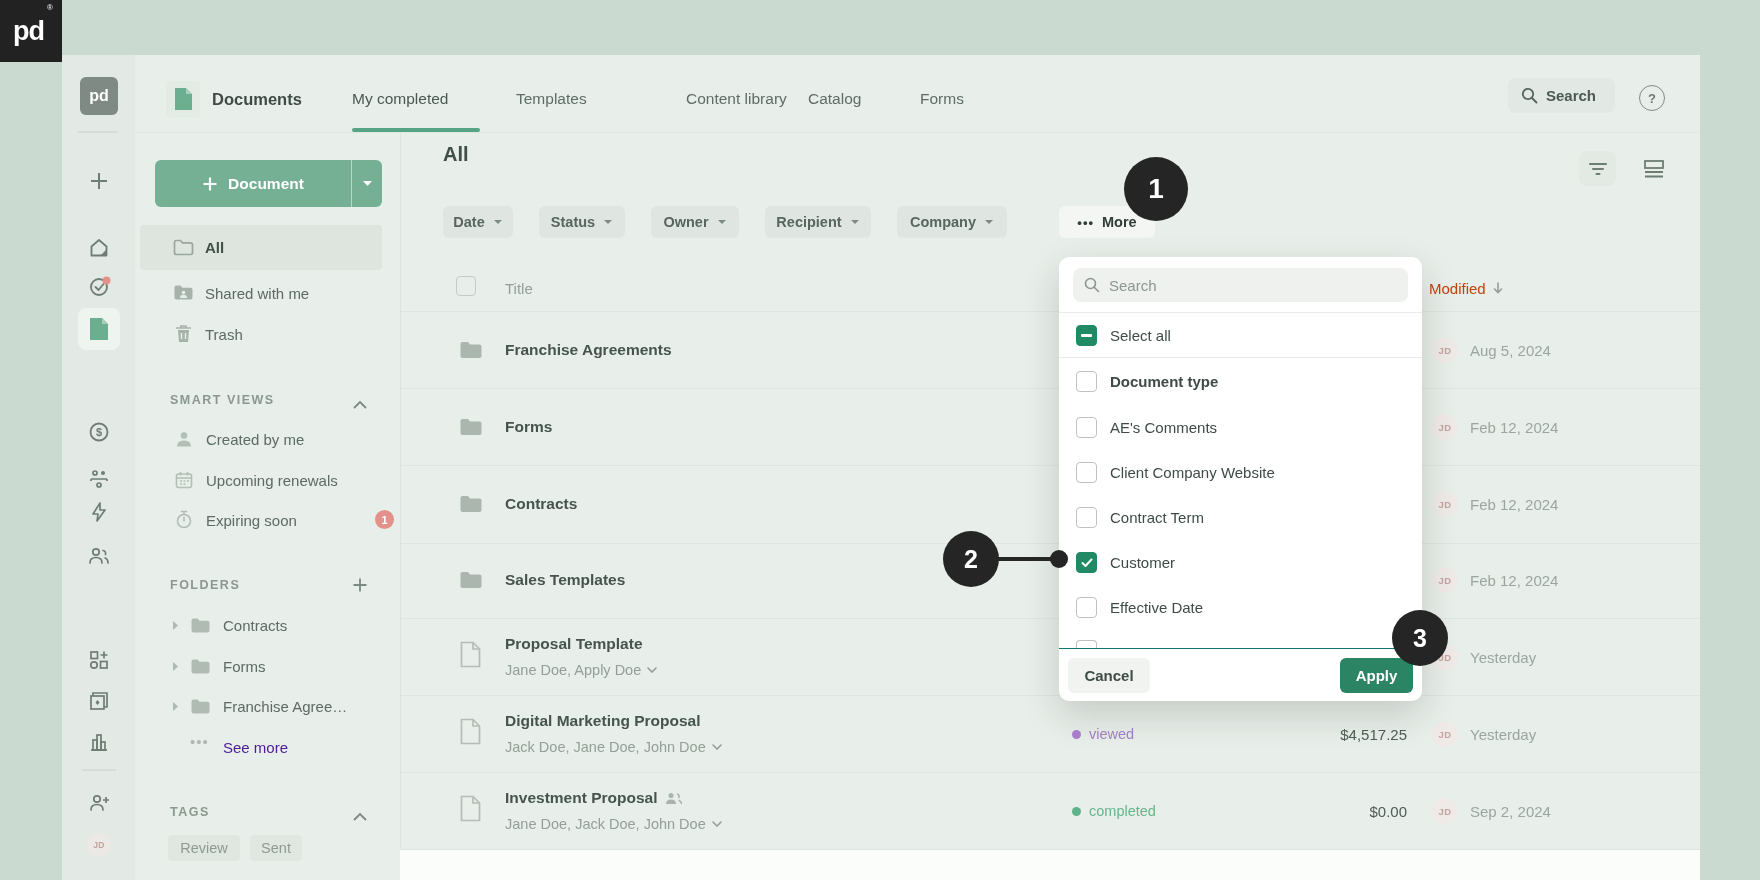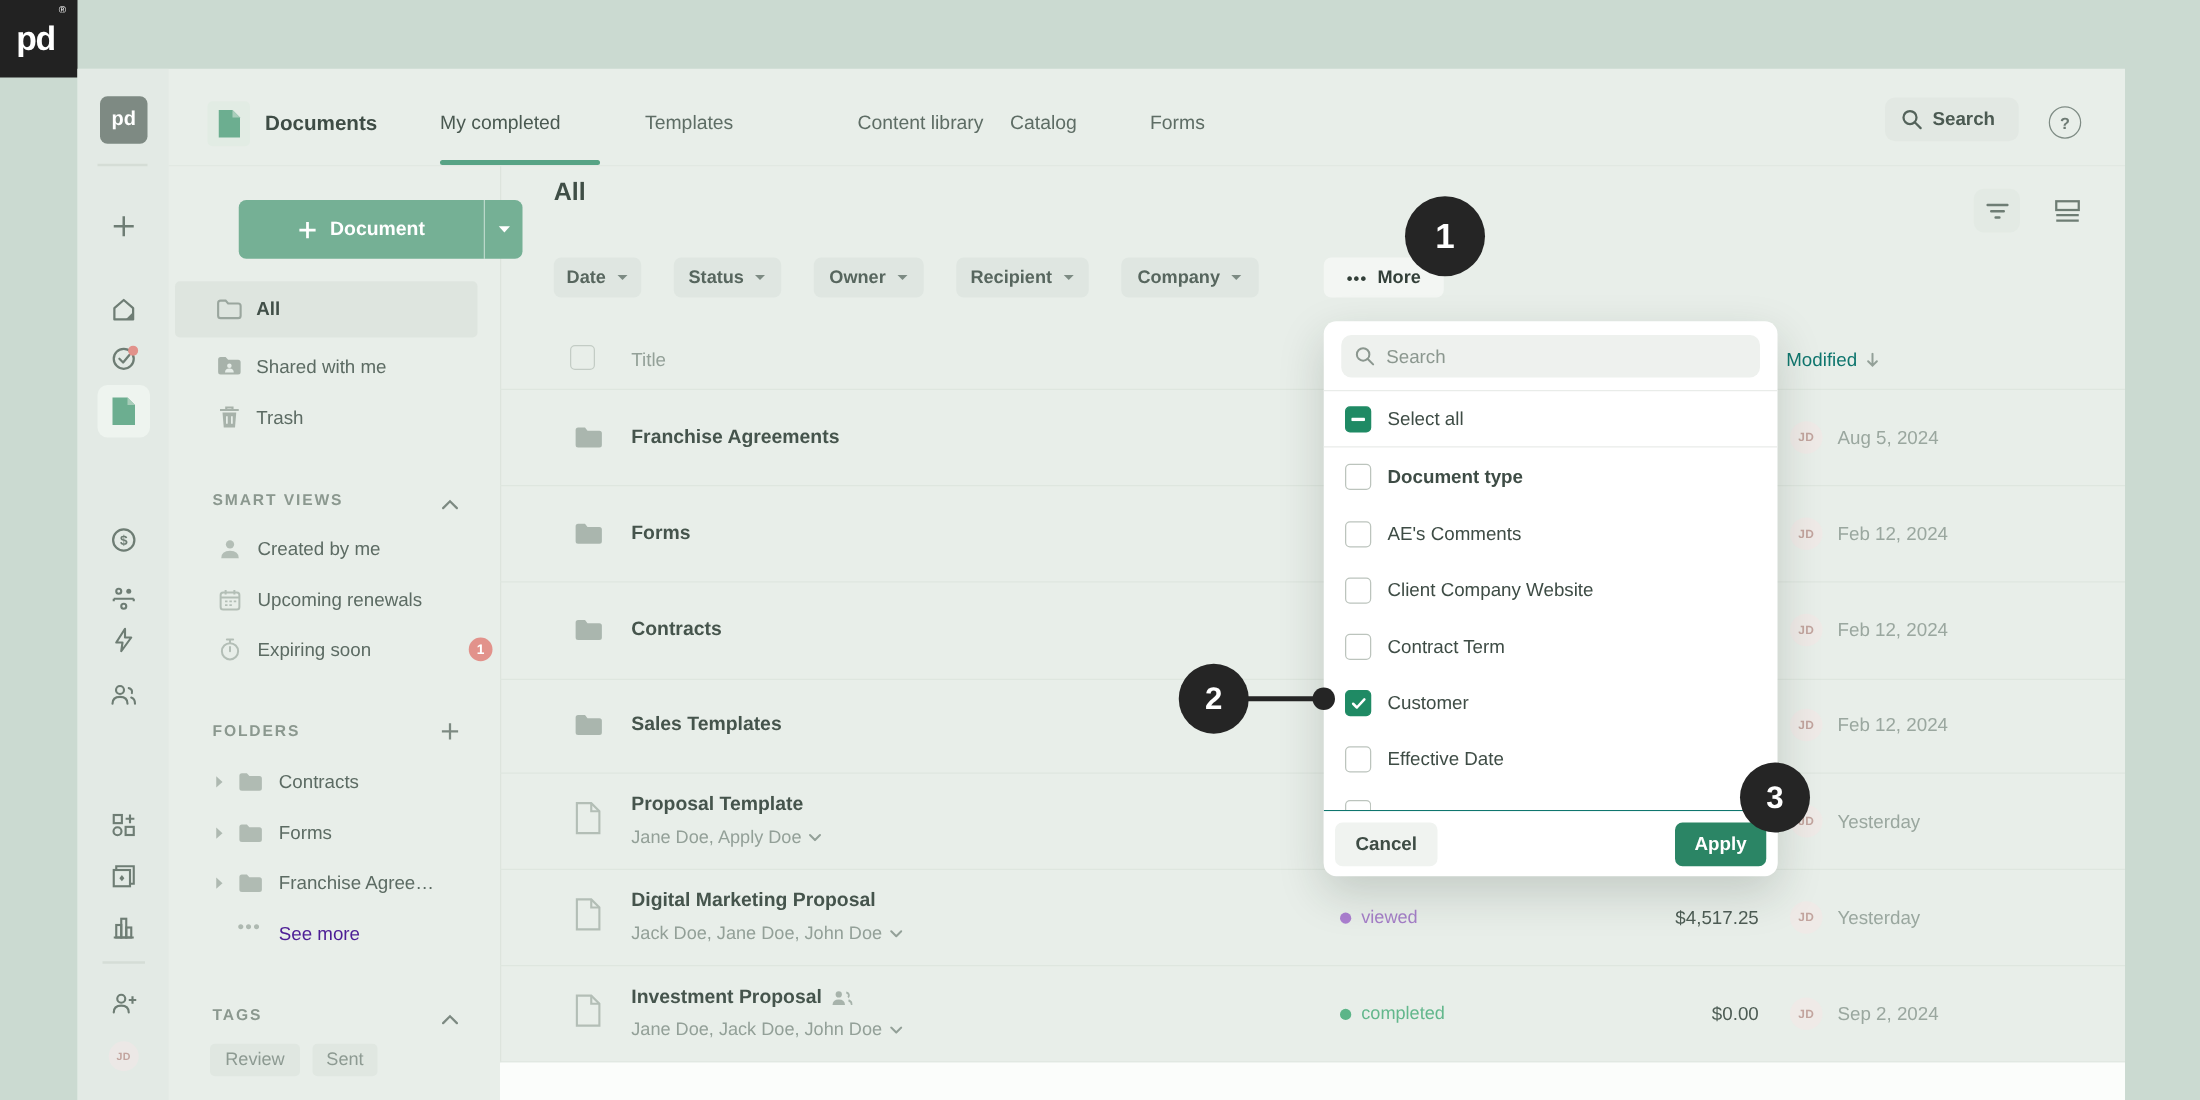--- a/index.html
+++ b/index.html
@@ -153,21 +153,21 @@
           <path d="M11 11 L15.5 15.5" stroke="#54635b" stroke-width="1.8" stroke-linecap="round"></path>
         </svg>
       <span class="t" style="font-size:15px;font-weight:600;color:#4b5a52;">Search</span>
     </div>
     <div class="abs" style="left:1577px;top:30px;width:26px;height:26px;border:1.7px solid #7f8c85;border-radius:50%;box-sizing:border-box;display:flex;align-items:center;justify-content:center;">
       <span class="t" style="font-size:13px;color:#6d7a73;font-weight:600;">?</span>
     </div>
 
     <div class="abs" style="left:338px;top:78px;width:1px;height:747px;background:#dde4dd;"></div>
 
-    <div class="abs" style="left:93px;top:105px;width:227px;height:47px;background:#75b095;border-radius:6px;display:flex;margin-left:36px;">
+    <div class="abs" style="left:93px;top:105px;width:227px;height:47px;background:#75b095;border-radius:6px;display:flex;">
       <div style="width:196px;display:flex;align-items:center;justify-content:center;gap:10px;border-right:1px solid rgba(255,255,255,.5);">
         <svg width="16" height="16" viewBox="0 0 16 16">
             <path d="M8 1.5 V14.5 M1.5 8 H14.5" stroke="#ffffff" stroke-width="2.2"></path>
           </svg>
         <span class="t" style="color:#ffffff;font-weight:bold;font-size:15.5px;">Document</span>
       </div>
       <div style="flex:1;display:flex;align-items:center;justify-content:center;">
         <svg width="11" height="7" viewBox="0 0 11 7">
             <path d="M1 1 L5.5 6 L10 1 Z" fill="#ffffff"></path>
           </svg>
@@ -320,21 +320,21 @@
         </svg>
     </div>
     <div class="abs chip" style="left:997px;top:151px;width:96px;height:32px;background:#f3f6f3;">
       <span style="color:#323f38;font-size:13px;letter-spacing:1px;font-weight:bold;">•••</span>
       <span class="chip-label" style="color:#323f38;font-weight:bold;">More</span>
     </div>
 
     <div class="abs cb" style="left:394px;top:221px;width:20px;height:20px;background:transparent;border-color:#c3ccc5;"></div>
     <div class="abs t" style="left:443px;top:223px;height:20px;font-size:15px;color:#93a098;">Title</div>
     <div class="abs t" style="left:1367px;top:223px;height:20px;gap:7px;">
-      <span style="font-size:15px;color:#0f766e;">Modified</span>
+      <span style="font-size:15px;color:#c2410c;">Modified</span>
       <svg width="10" height="12" viewBox="0 0 10 12">
           <path d="M5 1 V10 M1.5 7 L5 10.5 L8.5 7" fill="none" stroke="#93a098" stroke-width="1.6" stroke-linecap="round"></path>
         </svg>
     </div>
     <div class="abs div-h" style="left:338px;top:256px;width:1300px;"></div>
 
     <div class="abs" style="left:338px;top:257px;width:1300px;height:76px;">
       <svg width="24" height="20" viewBox="0 0 24 20" style="position:absolute;left:59px;top:28px;">
           <path d="M1.5 4 Q1.5 2 3.5 2 H9 L11 4.5 H20.5 Q22.5 4.5 22.5 6.5 V16 Q22.5 18 20.5 18 H3.5 Q1.5 18 1.5 16 Z" fill="#aab6ae"></path>
         </svg>

